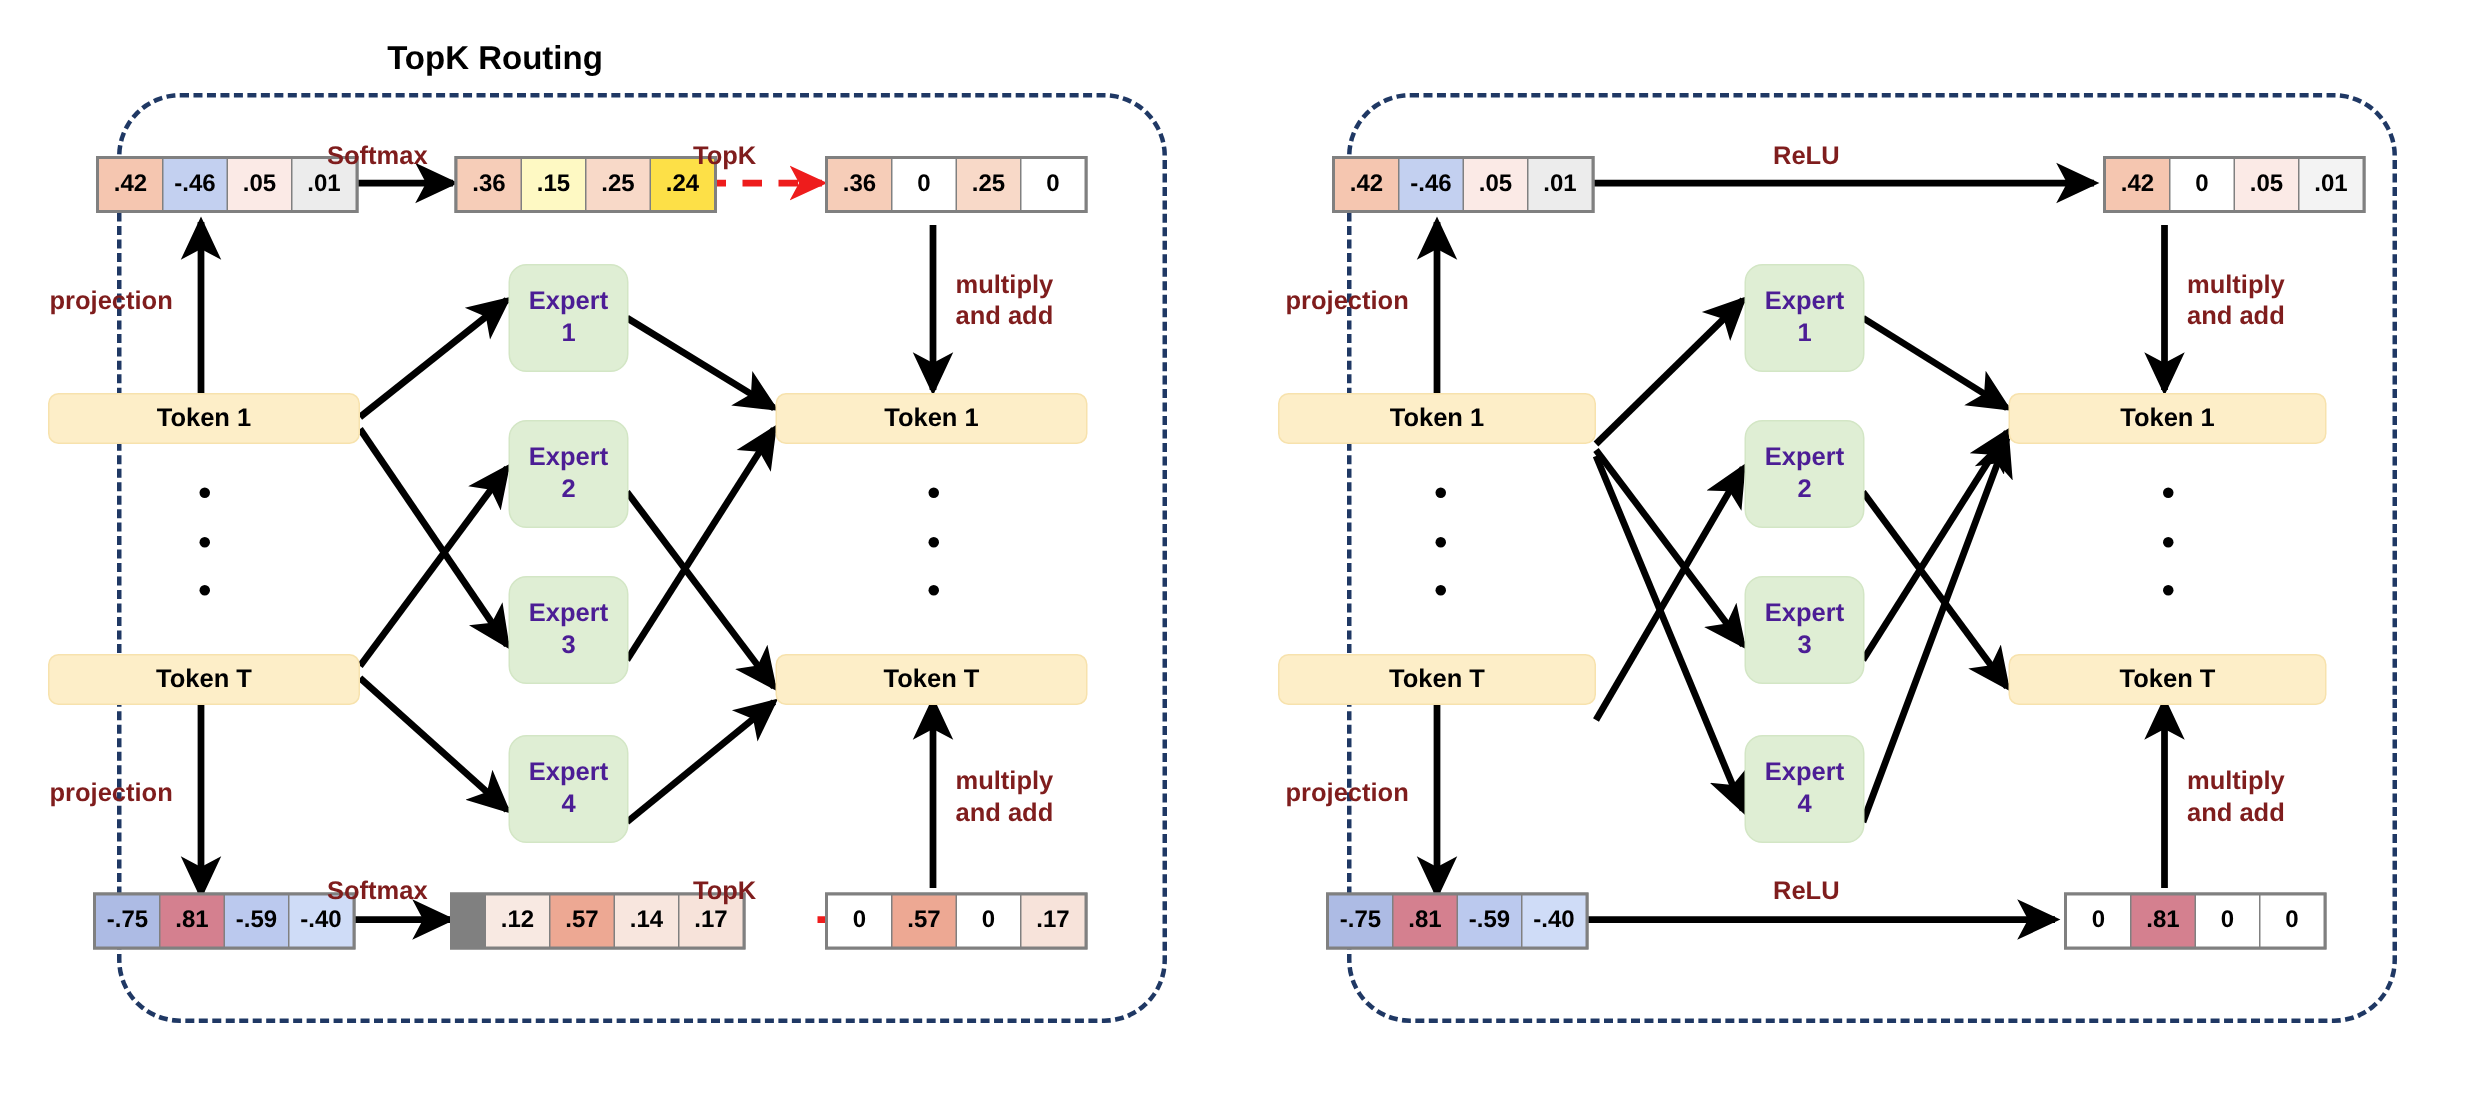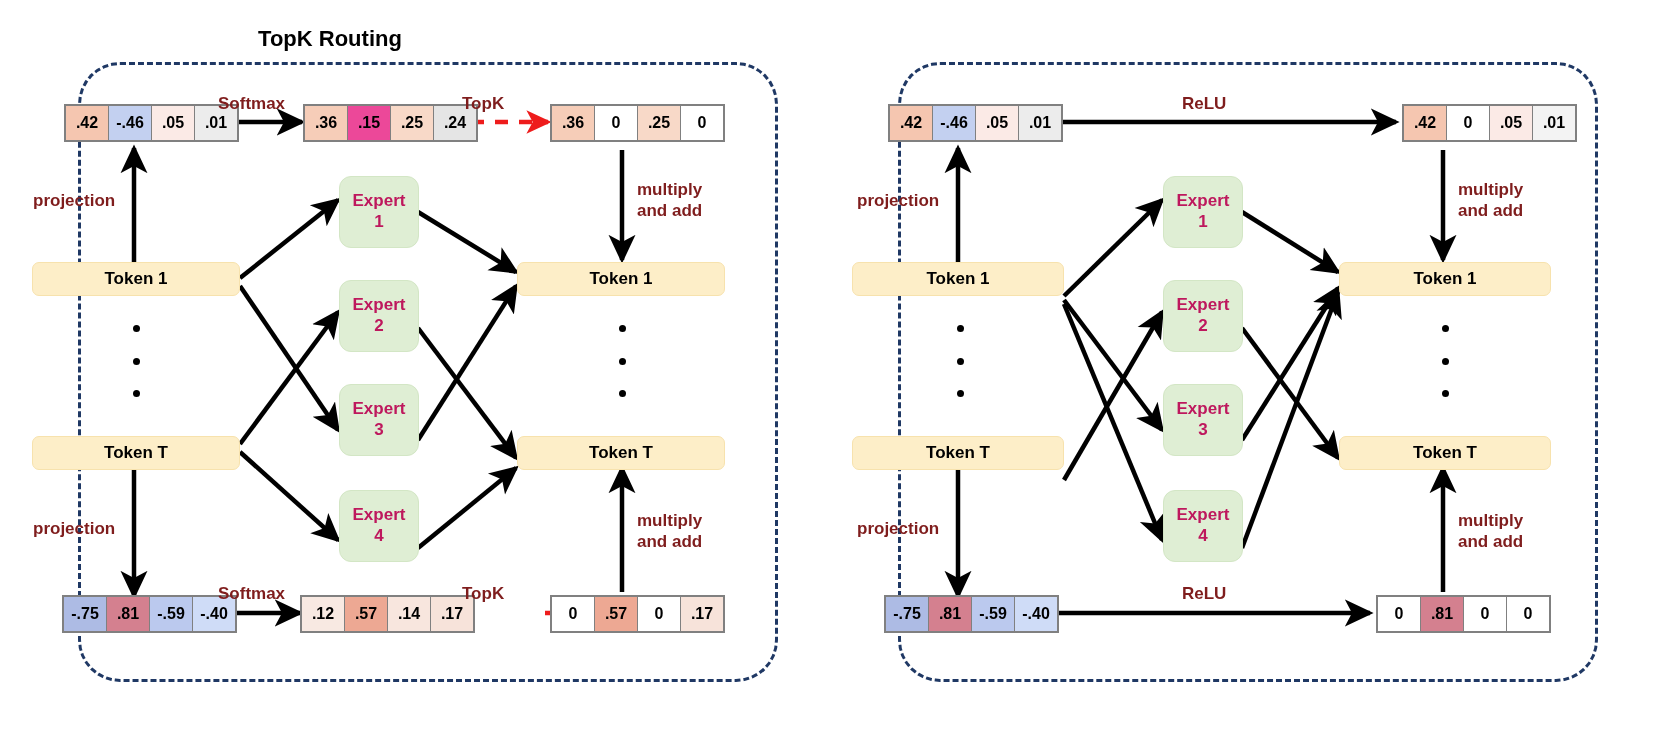--- a/index.html
+++ b/index.html
@@ -75,21 +75,21 @@
     position: absolute;
     background: #dfeed4;
     border: 1px solid #d3e6c5;
     border-radius: 12px;
     display: flex;
     flex-direction: column;
     align-items: center;
     justify-content: center;
     font-size: 17px;
     font-weight: bold;
-    color: #be185d;
+    color: #4c1d95;
     line-height: 1.22;
     box-sizing: border-box;
   }
 
   
   .lbl {
     position: absolute;
     font-size: 17px;
     font-weight: bold;
     color: #7f1d1d;
@@ -197,23 +197,23 @@
 
   <div class="vector" id="v-topk-logits_top" style="left:64px; top:104px;">
       <div class="cell" style="background: rgb(245, 198, 176);">.42</div>
       <div class="cell" style="background: rgb(195, 208, 240);">-.46</div>
       <div class="cell" style="background: rgb(251, 234, 230);">.05</div>
       <div class="cell" style="background: rgb(236, 236, 236);">.01</div>
     </div>
   <div class="lbl" style="left:218px; top:93px;">Softmax</div>
   <div class="vector" id="v-topk-probs_top" style="left:303px; top:104px;">
       <div class="cell" style="background: rgb(246, 205, 184);">.36</div>
-      <div class="cell" style="background: #ec4899;">.15</div>
+      <div class="cell" style="background: #fef9c3;">.15</div>
       <div class="cell" style="background: rgb(248, 217, 200);">.25</div>
-      <div class="cell" style="background: #e5e5e5;">.24</div>
+      <div class="cell" style="background: #fde047;">.24</div>
     </div>
   <div class="lbl" style="left:462px; top:93px;">TopK</div>
   <div class="vector" id="v-topk-routed_top" style="left:550px; top:104px;">
       <div class="cell" style="background: rgb(246, 205, 184);">.36</div>
       <div class="cell" style="background: rgb(255, 255, 255);">0</div>
       <div class="cell" style="background: rgb(248, 217, 200);">.25</div>
       <div class="cell" style="background: rgb(255, 255, 255);">0</div>
     </div>
 
   <div class="lbl" style="left:33px; top:190px;">projection</div>
@@ -265,21 +265,21 @@
   <div class="lbl" style="left:637px; top:510px;">multiply
 and add</div>
 
   <div class="vector" id="v-topk-logits_bot" style="left:62px; top:595px;">
       <div class="cell" style="background: rgb(173, 187, 228);">-.75</div>
       <div class="cell" style="background: rgb(212, 128, 143);">.81</div>
       <div class="cell" style="background: rgb(187, 201, 238);">-.59</div>
       <div class="cell" style="background: rgb(207, 220, 247);">-.40</div>
     </div>
   <div class="lbl" style="left:218px; top:583px;">Softmax</div>
-  <div class="vector" id="v-topk-probs_bot" style="left:300px; top:595px;">
+  <div class="vector" id="v-topk-probs_bot" style="left:300px; top:595px;padding-left:22px;">
       <div class="cell" style="background: rgb(248, 233, 226);">.12</div>
       <div class="cell" style="background: rgb(237, 168, 147);">.57</div>
       <div class="cell" style="background: rgb(248, 230, 222);">.14</div>
       <div class="cell" style="background: rgb(247, 227, 218);">.17</div>
     </div>
   <div class="lbl" style="left:462px; top:583px;">TopK</div>
   <div class="vector" id="v-topk-routed_bot" style="left:550px; top:595px;">
       <div class="cell" style="background: rgb(255, 255, 255);">0</div>
       <div class="cell" style="background: rgb(237, 168, 147);">.57</div>
       <div class="cell" style="background: rgb(255, 255, 255);">0</div>

